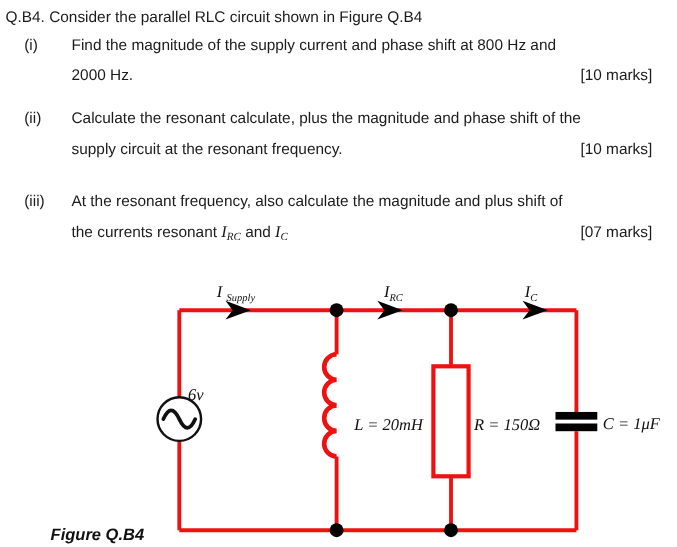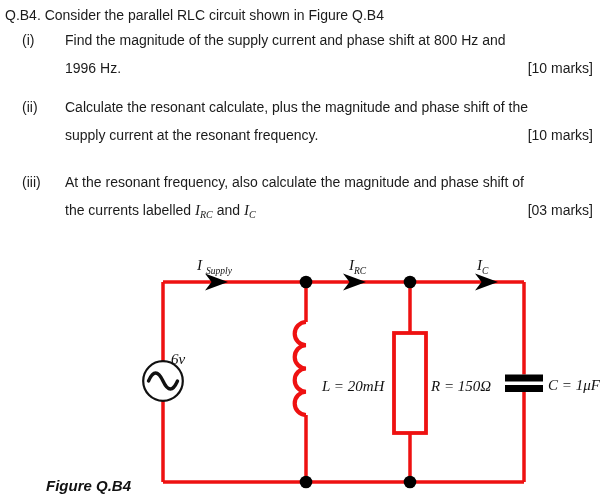--- a/index.html
+++ b/index.html
@@ -54,40 +54,40 @@
 </head>
 <body>
 
 <div class="qtitle">Q.B4. Consider the parallel RLC circuit shown in Figure Q.B4</div>
 
 <div class="row" style="top:32px">
   <span class="num">(i)</span>
   <span class="txt">Find the magnitude of the supply current and phase shift at 800 Hz and</span>
 </div>
 <div class="row" style="top:60px">
-  <span class="txt">1996 Hz.</span>
+  <span class="txt">2000 Hz.</span>
   <span class="marks">[10 marks]</span>
 </div>
 
 <div class="row" style="top:99px">
   <span class="num">(ii)</span>
   <span class="txt">Calculate the resonant calculate, plus the magnitude and phase shift of the</span>
 </div>
 <div class="row" style="top:127px">
-  <span class="txt">supply current at the resonant frequency.</span>
+  <span class="txt">supply circuit at the resonant frequency.</span>
   <span class="marks">[10 marks]</span>
 </div>
 
 <div class="row" style="top:174px">
   <span class="num">(iii)</span>
-  <span class="txt">At the resonant frequency, also calculate the magnitude and phase shift of</span>
+  <span class="txt">At the resonant frequency, also calculate the magnitude and plus shift of</span>
 </div>
 <div class="row" style="top:202px">
-  <span class="txt"><span>the currents labelled </span><span class="mi">I</span><span class="msub">RC</span><span> and </span><span class="mi">I</span><span class="msub">C</span></span>
-  <span class="marks">[03 marks]</span>
+  <span class="txt"><span>the currents resonant </span><span class="mi">I</span><span class="msub">RC</span><span> and </span><span class="mi">I</span><span class="msub">C</span></span>
+  <span class="marks">[07 marks]</span>
 </div>
 
 <svg width="615" height="262" viewBox="0 0 615 262">
 
   <path class="wire" d="M 163 47 H 524"></path>
   <path class="wire" d="M 163 247 H 524"></path>
   <path class="wire" d="M 163 47 V 126.5"></path>
   <path class="wire" d="M 163 165.5 V 247"></path>
   <path class="wire" d="M 524 47 V 139.5"></path>
   <path class="wire" d="M 524 157 V 247"></path>

